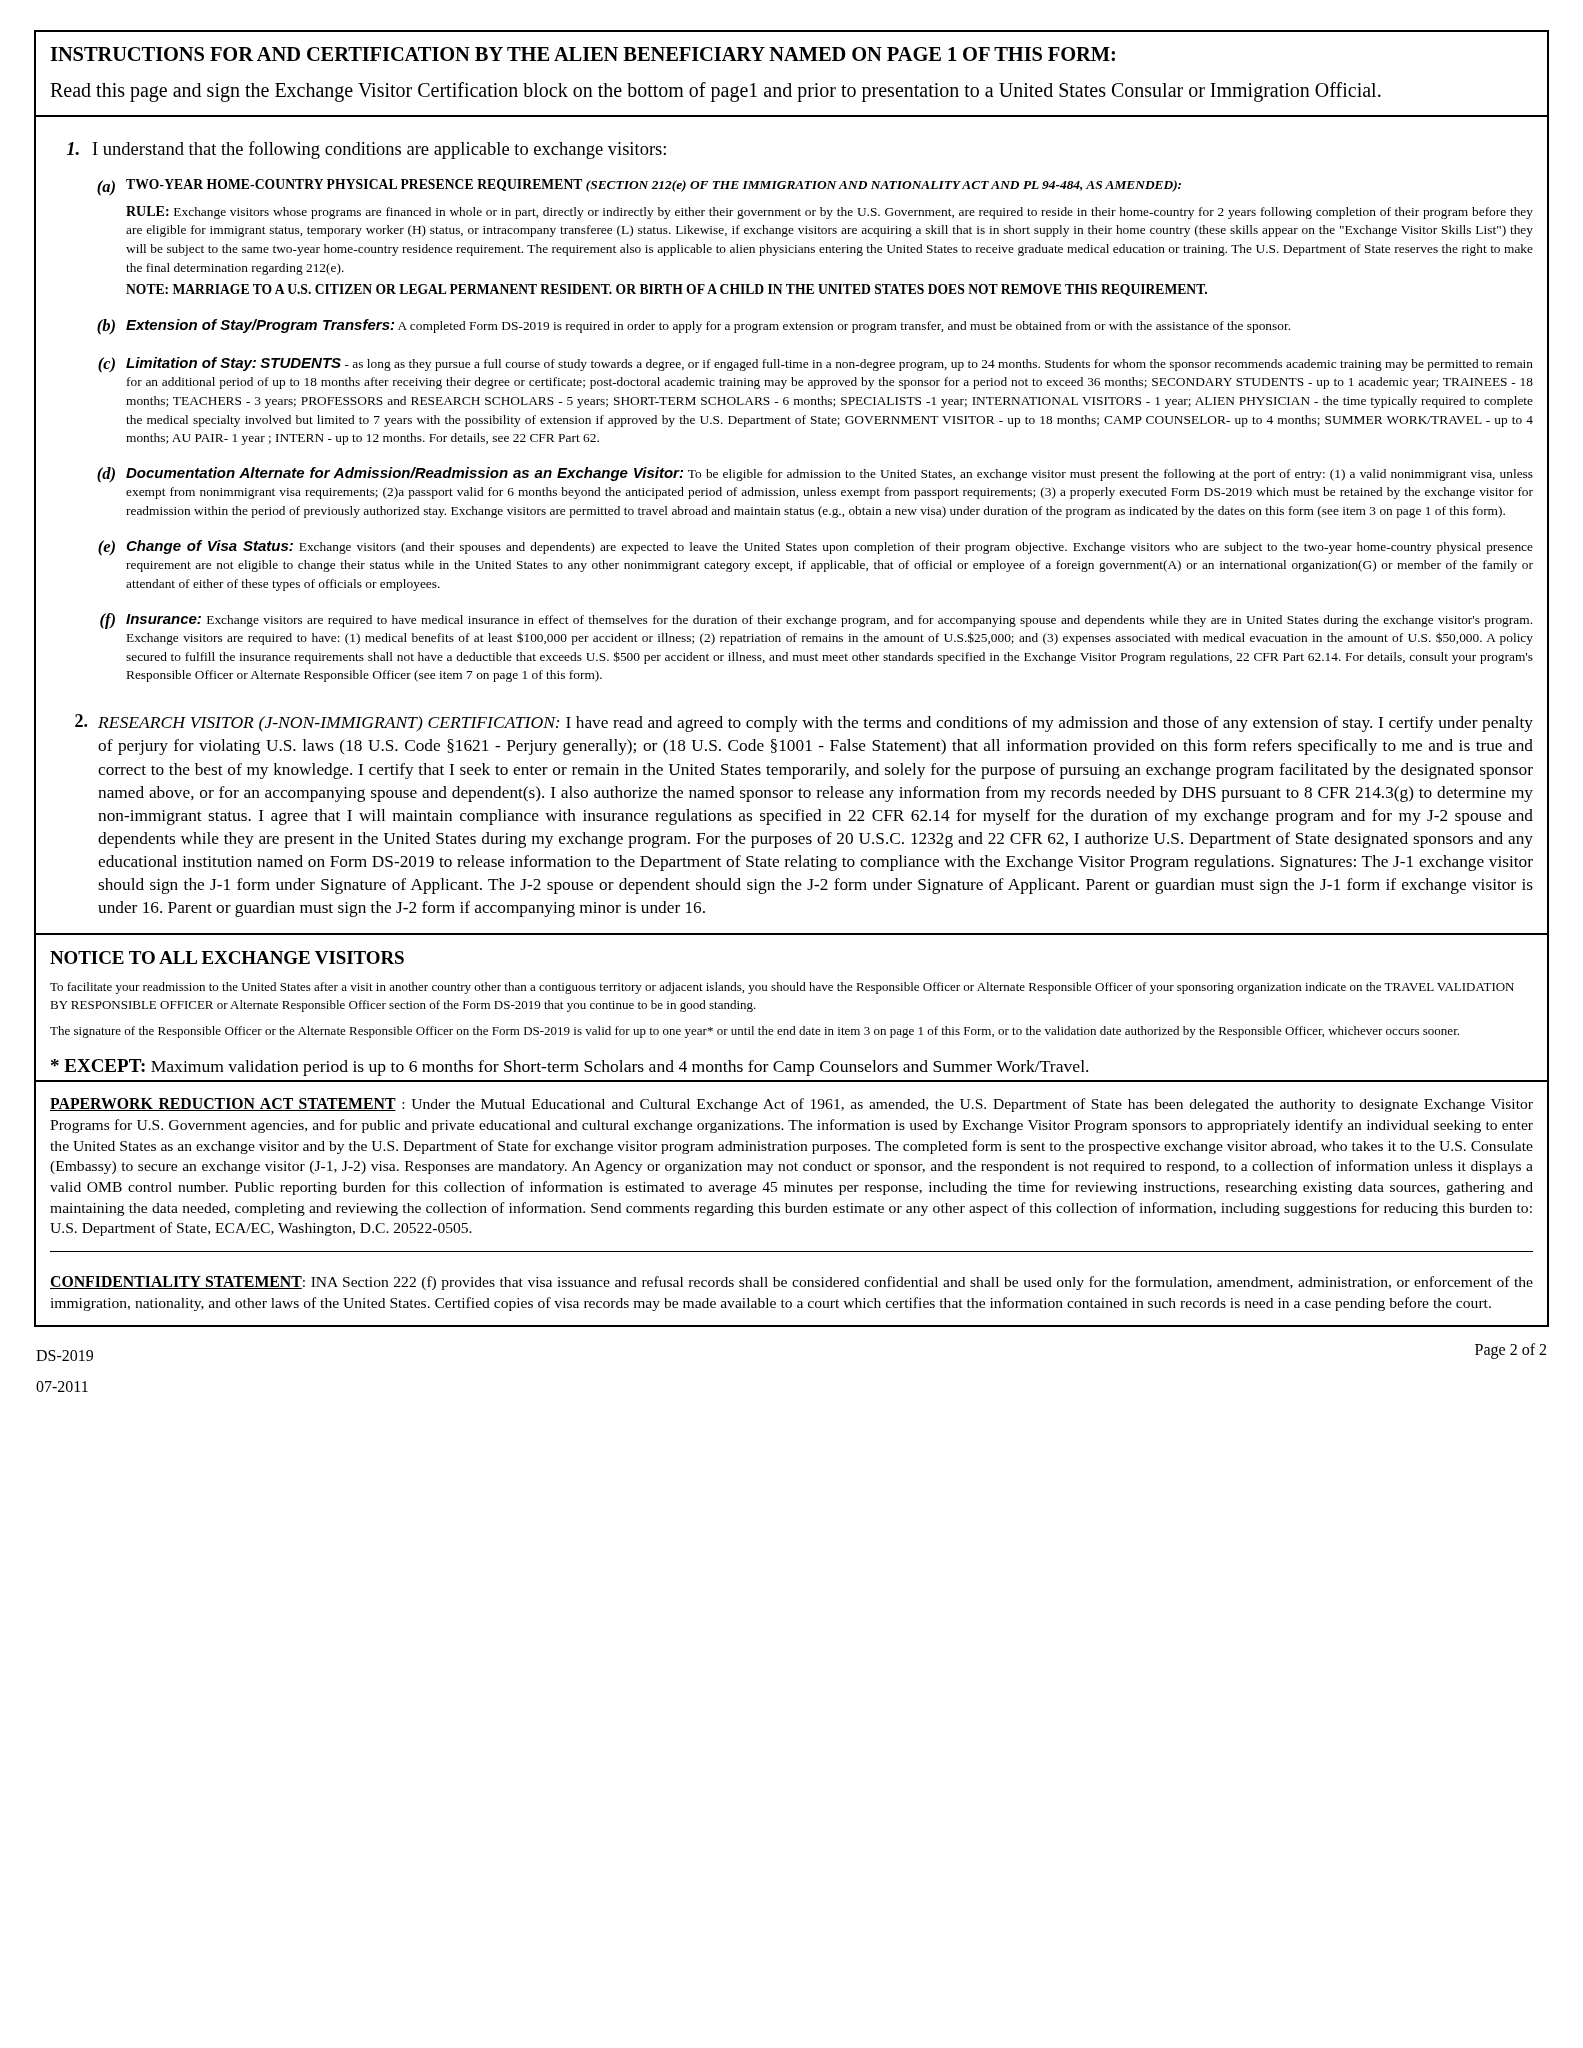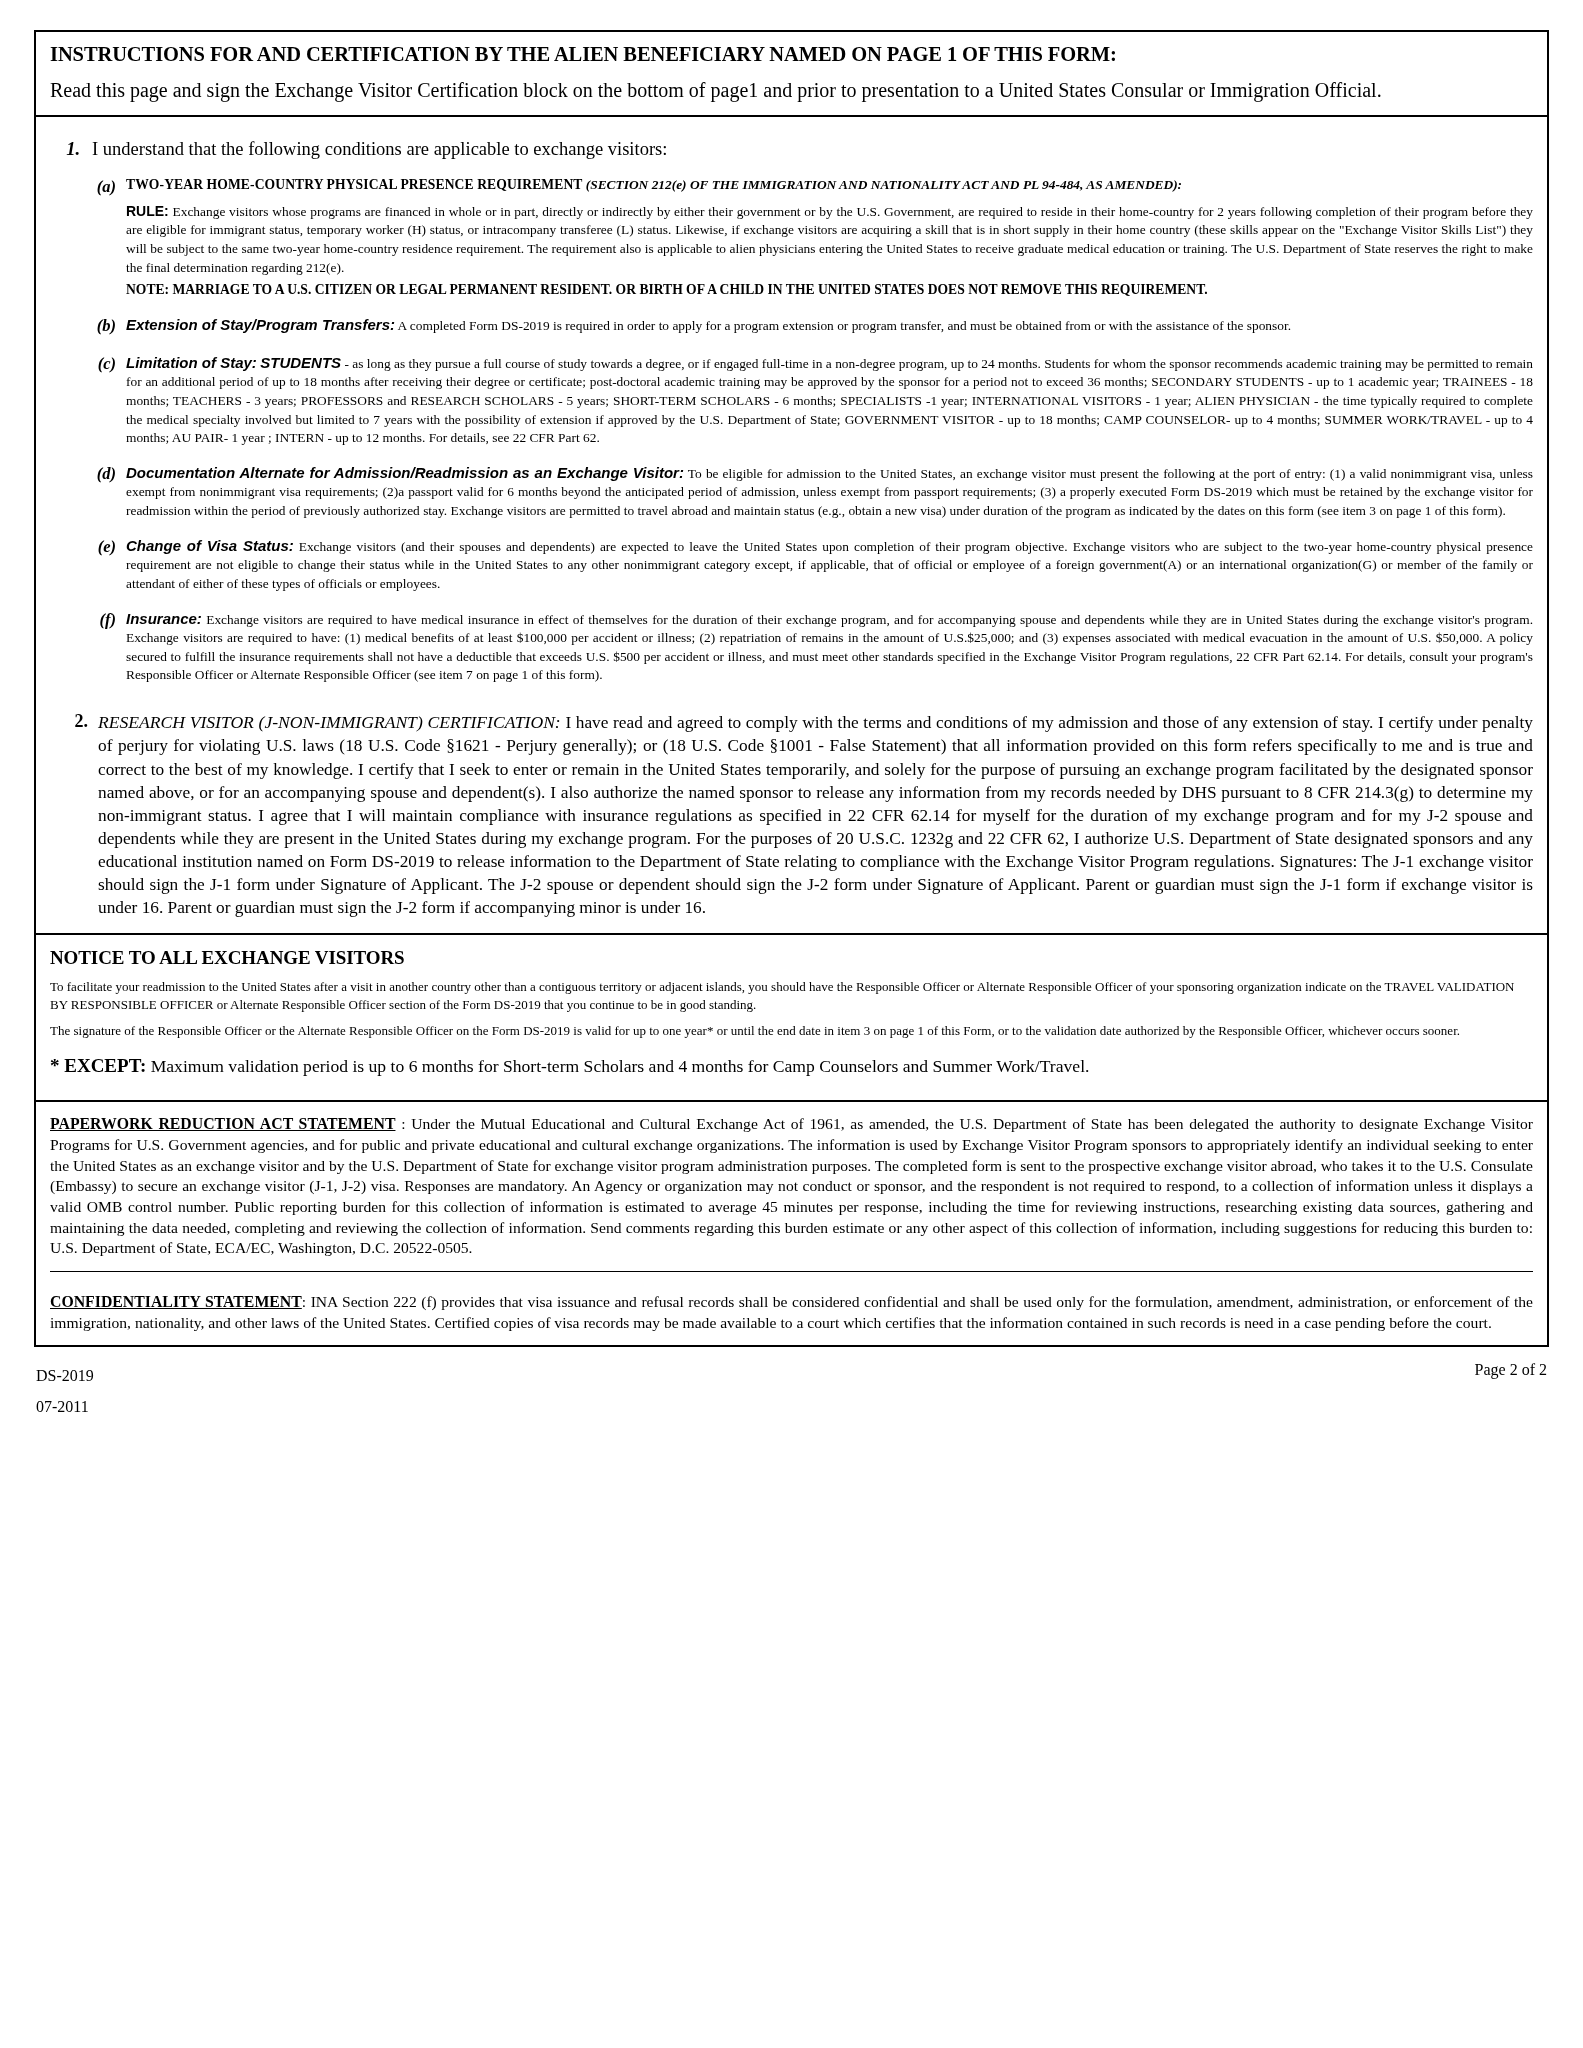--- a/index.html
+++ b/index.html
@@ -103,21 +103,21 @@
   }
   .sub-body .lead-bi {
     font-weight: bold;
     font-style: italic;
     font-size: 15px;
     font-family: "Liberation Sans", sans-serif;
   }
   .rule-line { margin-top: 7px; }
   .rule-lab {
     font-weight: bold;
-    font-family: Liberation Sans, sans-serif;
+    font-family: Liberation Serif, serif;
     font-size: 14px;
   }
   .note-line {
     margin-top: 4px;
     font-weight: bold;
     font-size: 13.6px;
   }
 
   
   .item-2 {
@@ -139,21 +139,21 @@
     font-size: 17.3px;
     line-height: 1.335;
     text-align: justify;
   }
   .item-2-title {
     font-style: italic;
     font-size: 17.6px;
   }
 
   
-  .notice-box { padding: 12px 14px 22px 14px; }
+  .notice-box { padding: 12px 14px 2px 14px; }
   .notice-title {
     font-weight: bold;
     font-size: 19px;
     letter-spacing: -0.1px;
     margin-bottom: 7px;
   }
   .notice-p {
     font-size: 13px;
     line-height: 1.35;
     margin-top: 9px;

